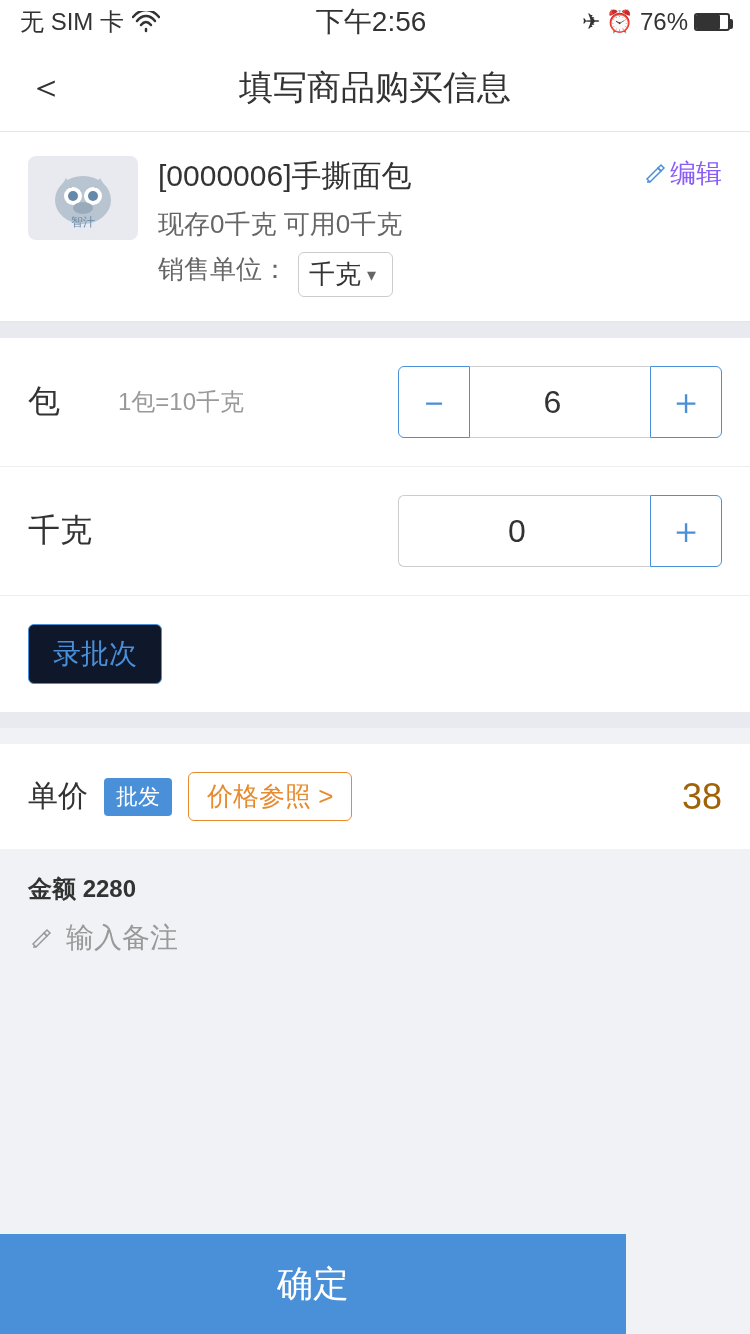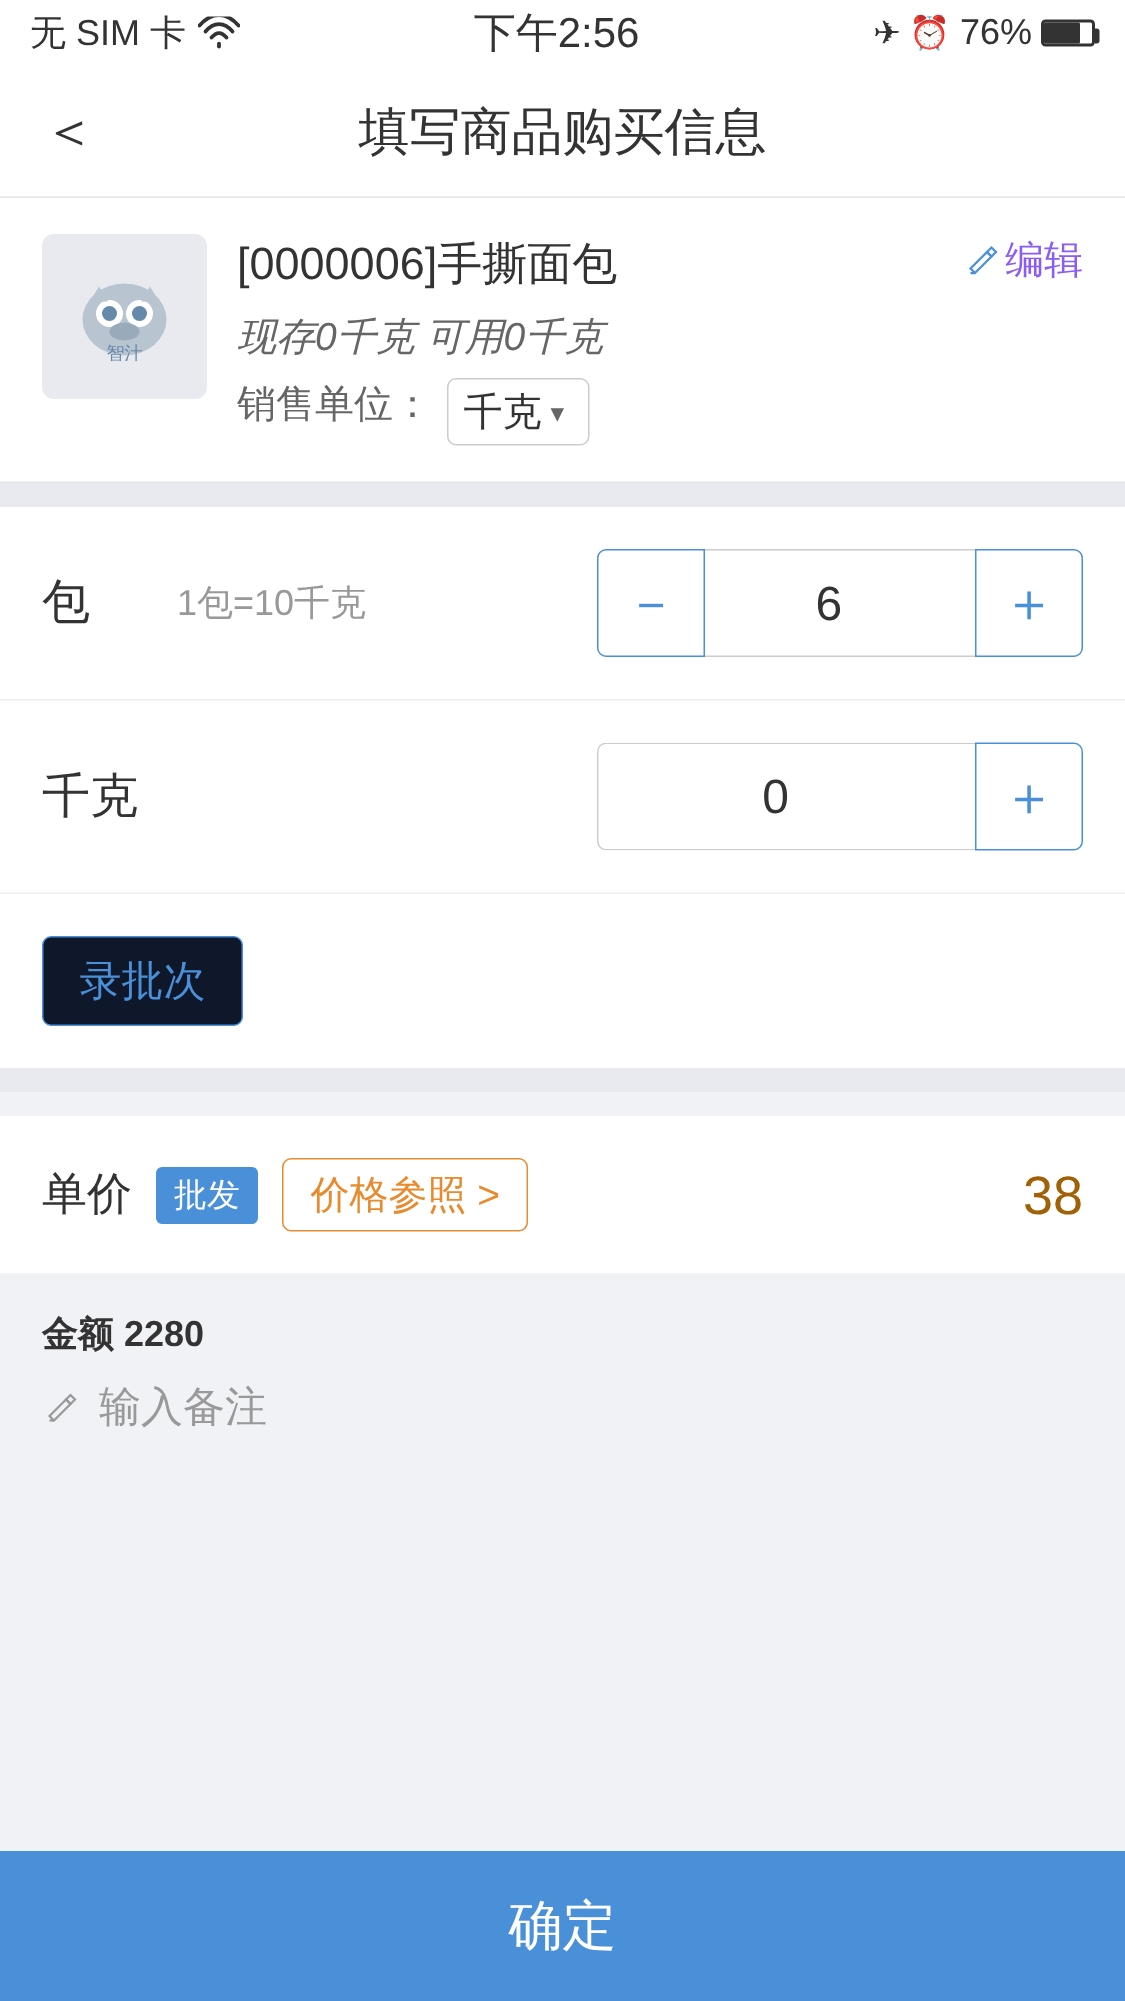--- a/index.html
+++ b/index.html
@@ -58,21 +58,21 @@
       background: #fff;
       margin-top: 0;
       padding: 24px 28px;
       display: flex;
       align-items: flex-start;
       gap: 20px;
       border-bottom: 1px solid #e5e5e5;
     }
     .product-image {
       width: 110px;
-      height: 110px;
+      height: 84px;
       background: #e8eaf0;
       border-radius: 8px;
       display: flex;
       align-items: center;
       justify-content: center;
       flex-shrink: 0;
     }
     .product-info {
       flex: 1;
     }
@@ -91,21 +91,20 @@
       color: #4a90d9;
       display: flex;
       align-items: center;
       gap: 4px;
       cursor: pointer;
     }
     .product-stock {
       font-size: 26px;
       color: #666;
       margin-top: 10px;
-      font-style: italic;
     }
     .product-unit-row {
       display: flex;
       align-items: flex-start;
       gap: 10px;
       margin-top: 10px;
       font-size: 26px;
       color: #666;
     }
     .unit-select {
@@ -264,21 +263,21 @@
       background: #f0f2f5;
       flex: 1;
       min-height: 320px;
     }
 
     
     .confirm-bar {
       position: fixed;
       bottom: 0;
       left: 0;
-      width: 750px;
+      width: 626px;
       height: 100px;
       background: #4a90d9;
       display: flex;
       align-items: center;
       justify-content: center;
       cursor: pointer;
     }
     .confirm-text {
       font-size: 36px;
       color: #fff;

